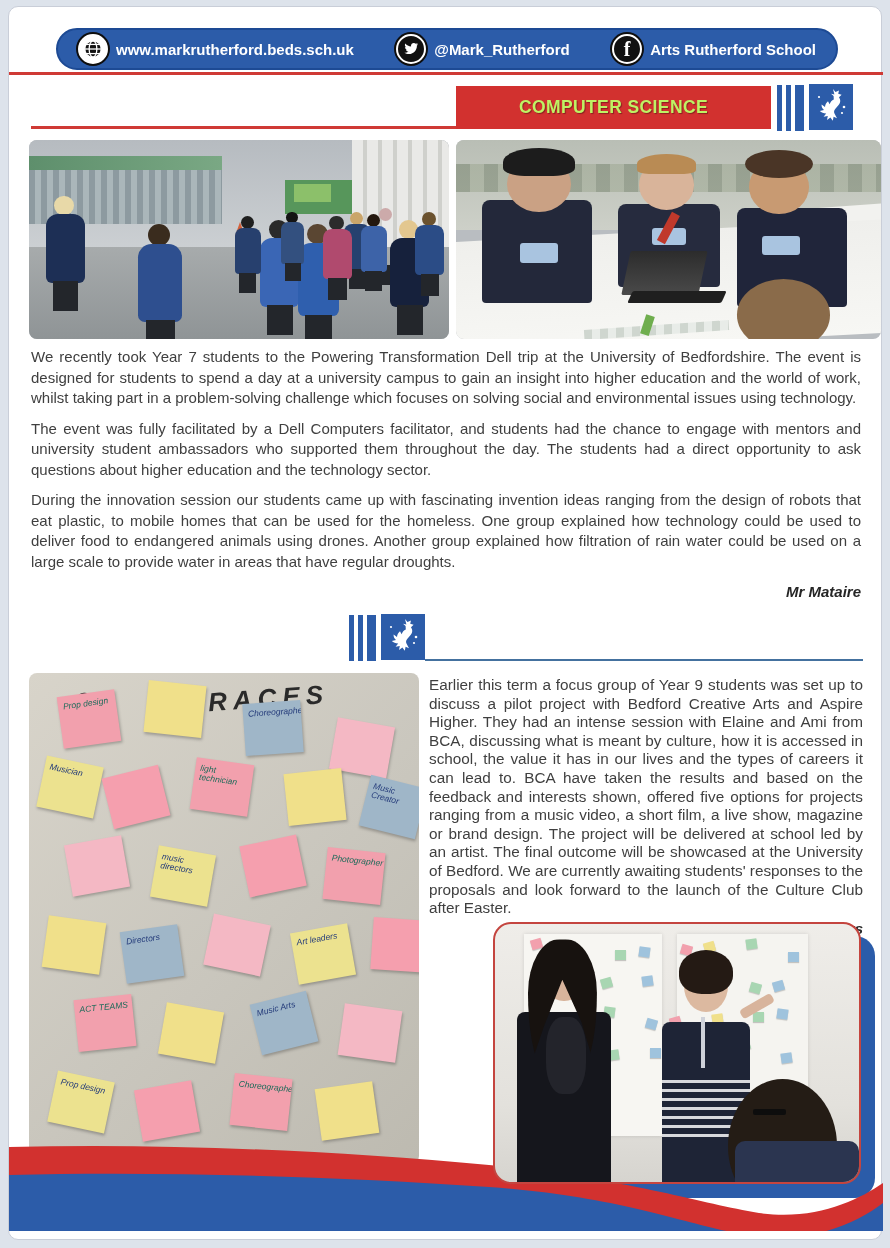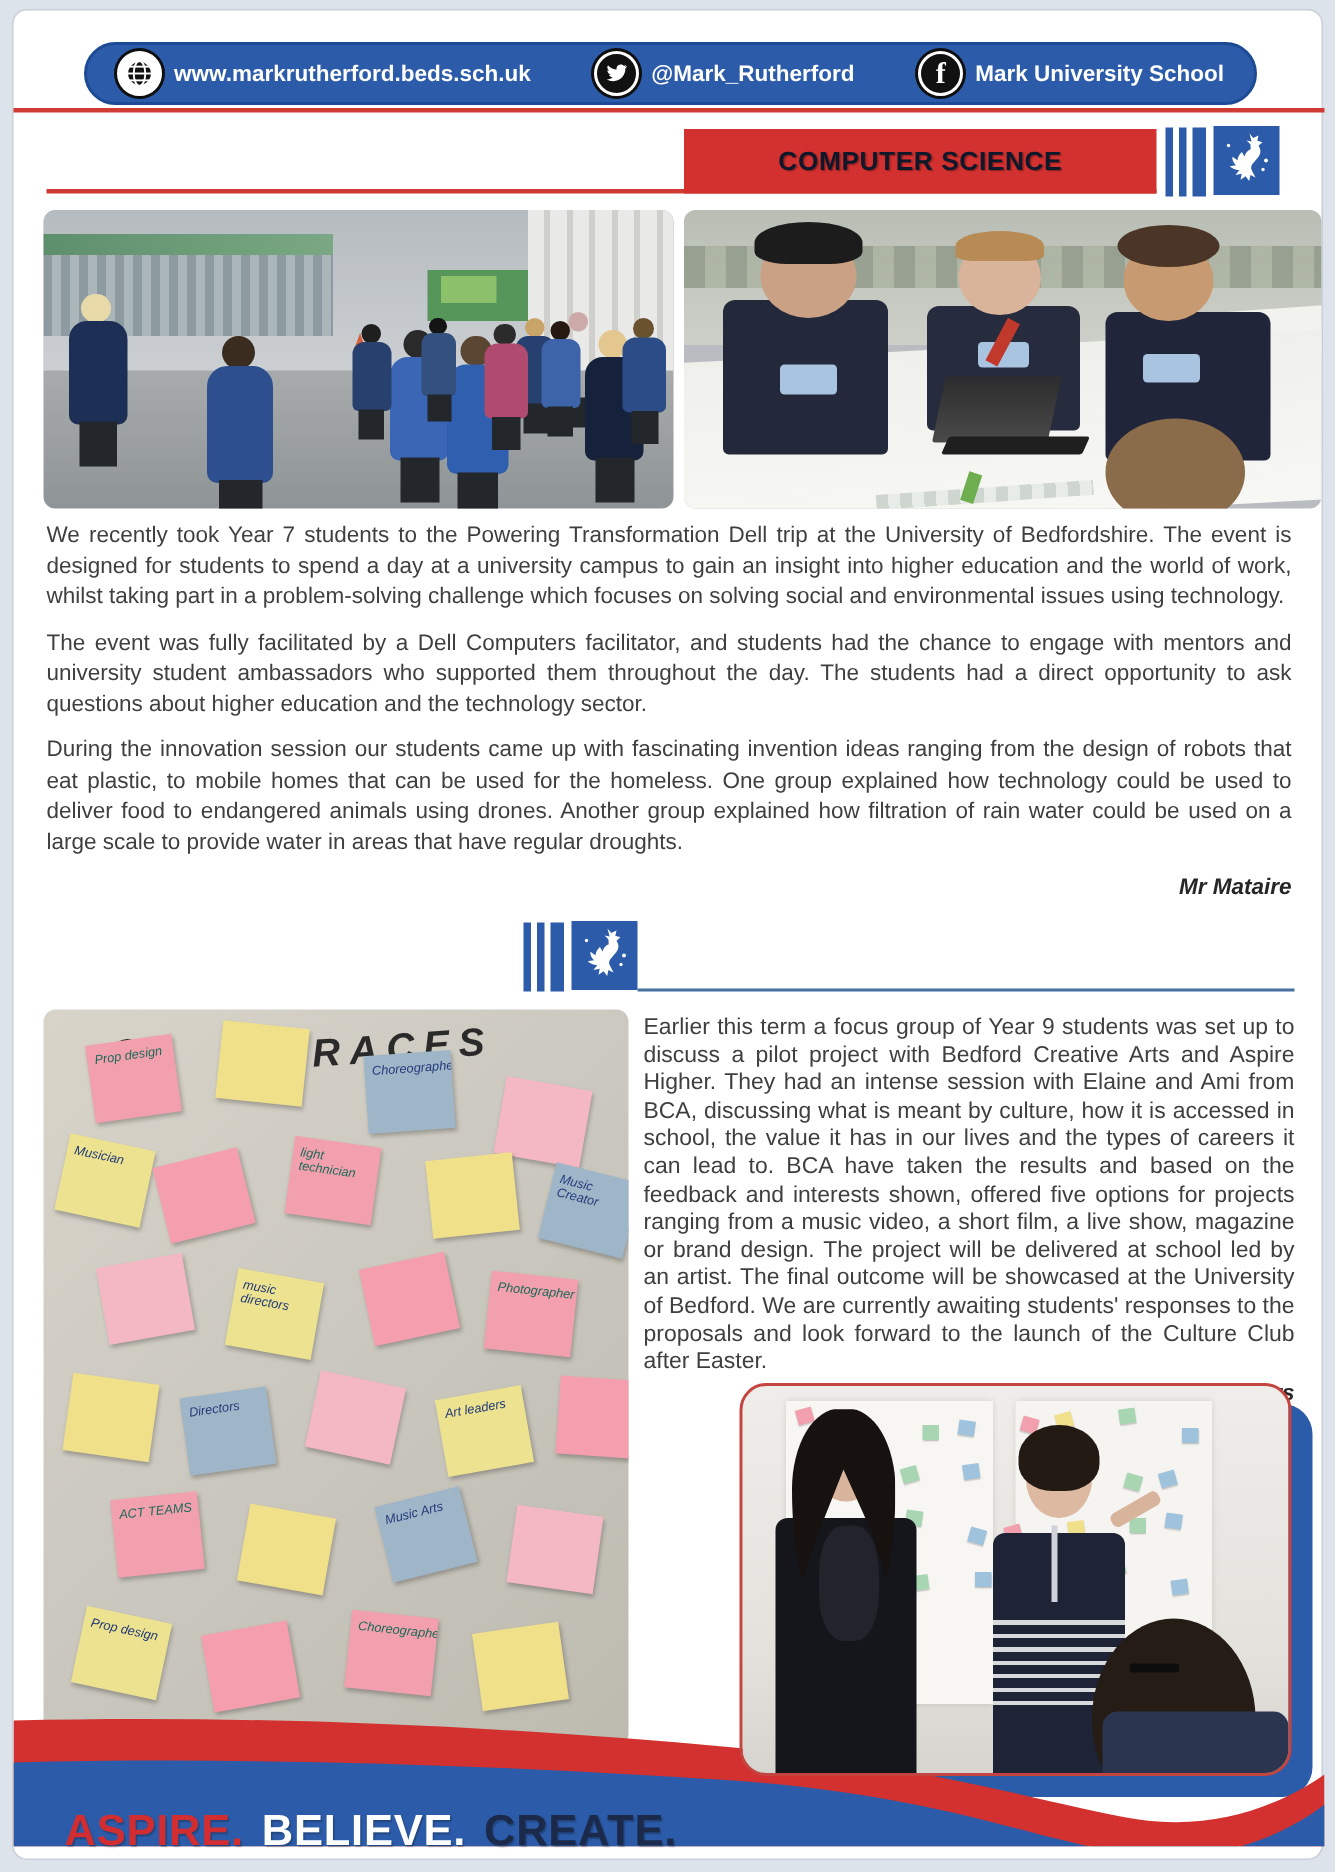--- a/index.html
+++ b/index.html
@@ -16,21 +16,21 @@
   .social-item { display:flex; align-items:center; gap:8px; color:#ffffff; font-weight:bold; font-size:15px; }
   .icon-circle { width:30px; height:30px; border-radius:50%; background:#111; border:2.5px solid #fff;
                  box-shadow:0 0 0 2px #0e0e0e; display:flex; align-items:center; justify-content:center; flex:0 0 auto; }
   .icon-circle svg { display:block; }
   .fb-glyph { color:#fff; font-weight:bold; font-size:20px; font-family:"Liberation Serif", serif; line-height:1; }
 
   .rule-red-full { position:absolute; left:0; top:65px; width:874px; height:3px; background:#cf3a35; }
 
   
   .banner-red { position:absolute; background:#d2312f; height:43px; display:flex; align-items:center; justify-content:center; }
-  .banner-red span { color:#0f172a; font-weight:bold; font-size:17.5px; letter-spacing:.4px;
+  .banner-red span { color:#bef264; font-weight:bold; font-size:17.5px; letter-spacing:.4px;
                      text-shadow:1px 1px 1px rgba(0,0,0,.35); }
   .stripe { position:absolute; background:#2c5ca9; }
   .logo-sq { position:absolute; width:44px; height:46px; background:#2c5ca9; display:flex; align-items:center; justify-content:center; }
   .line-red { position:absolute; height:3px; background:#cf3a35; }
   .line-blue { position:absolute; height:2px; background:#44719f; }
 
   
   .photo { position:absolute; border-radius:8px; overflow:hidden; background:#b9bdc1; }
   .abs { position:absolute; }
 
@@ -93,21 +93,21 @@
           <svg width="16" height="16" viewBox="0 0 16 16">
               <path fill="#fff" d="M15 3.2c-.5.2-1 .4-1.6.5.6-.4 1-.9 1.2-1.6-.5.3-1.1.6-1.8.7C12.3 2.3 11.6 2 10.8 2 9.2 2 8 3.3 8 4.8c0 .2 0 .4.1.6-2.3-.1-4.4-1.2-5.8-2.9-.2.4-.4.9-.4 1.4 0 1 .5 1.8 1.3 2.3-.5 0-.9-.1-1.3-.3 0 1.4 1 2.5 2.3 2.8-.2.1-.5.1-.8.1-.2 0-.4 0-.5-.1.4 1.1 1.4 1.9 2.6 1.9-1 .8-2.2 1.2-3.5 1.2H1.4c1.3.8 2.8 1.3 4.4 1.3 5.2 0 8.1-4.3 8.1-8.1v-.4c.6-.3 1-.8 1.1-1.4z"></path>
             </svg>
         </span>
         <span>@Mark_Rutherford</span>
       </div>
       <div class="social-item">
         <span class="icon-circle">
           <span class="fb-glyph">f</span>
         </span>
-        <span>Mark University School</span>
+        <span>Arts Rutherford School</span>
       </div>
     </div>
 
     <div class="rule-red-full"></div>
 
     <div class="line-red" style="left:22px; top:119px; width:740px;"></div>
     <div class="banner-red" style="left:447px; top:79px; width:315px;">
       <span>COMPUTER SCIENCE</span>
     </div>
     <div class="stripe" style="left:768px; top:78px; width:5px; height:46px;"></div>
@@ -342,18 +342,15 @@
 
       <div class="head" style="right:6%;bottom:-12%;width:30%;height:52%;background:#241c15;"></div>
       <div class="abs" style="right:0;bottom:-2%;width:34%;height:18%;background:#2b3550;border-radius:10px 10px 0 0;"></div>
       <div class="abs" style="right:20%;bottom:26%;width:9%;height:2.4%;background:#0d0d0d;border-radius:2px;"></div>
     </div>
 
     <svg class="wave" viewBox="0 0 874 92" preserveAspectRatio="none">
       <path fill="#d2312f" d="M0,8 C160,4 330,12 480,26 C620,40 690,64 750,74 C805,82 848,62 874,44 L874,92 L0,92 Z"></path>
       <path fill="#2c5ca9" d="M0,36 C160,32 330,38 480,48 C620,58 680,88 745,97 C805,104 848,84 874,64 L874,92 L0,92 Z"></path>
     </svg>
-    <div class="motto">
-      <span class="w0">ASPIRE.</span><span class="w1">BELIEVE.</span><span class="w2">CREATE.</span>
-    </div>
 
   </div>
 </div>
 
 </body></html>

